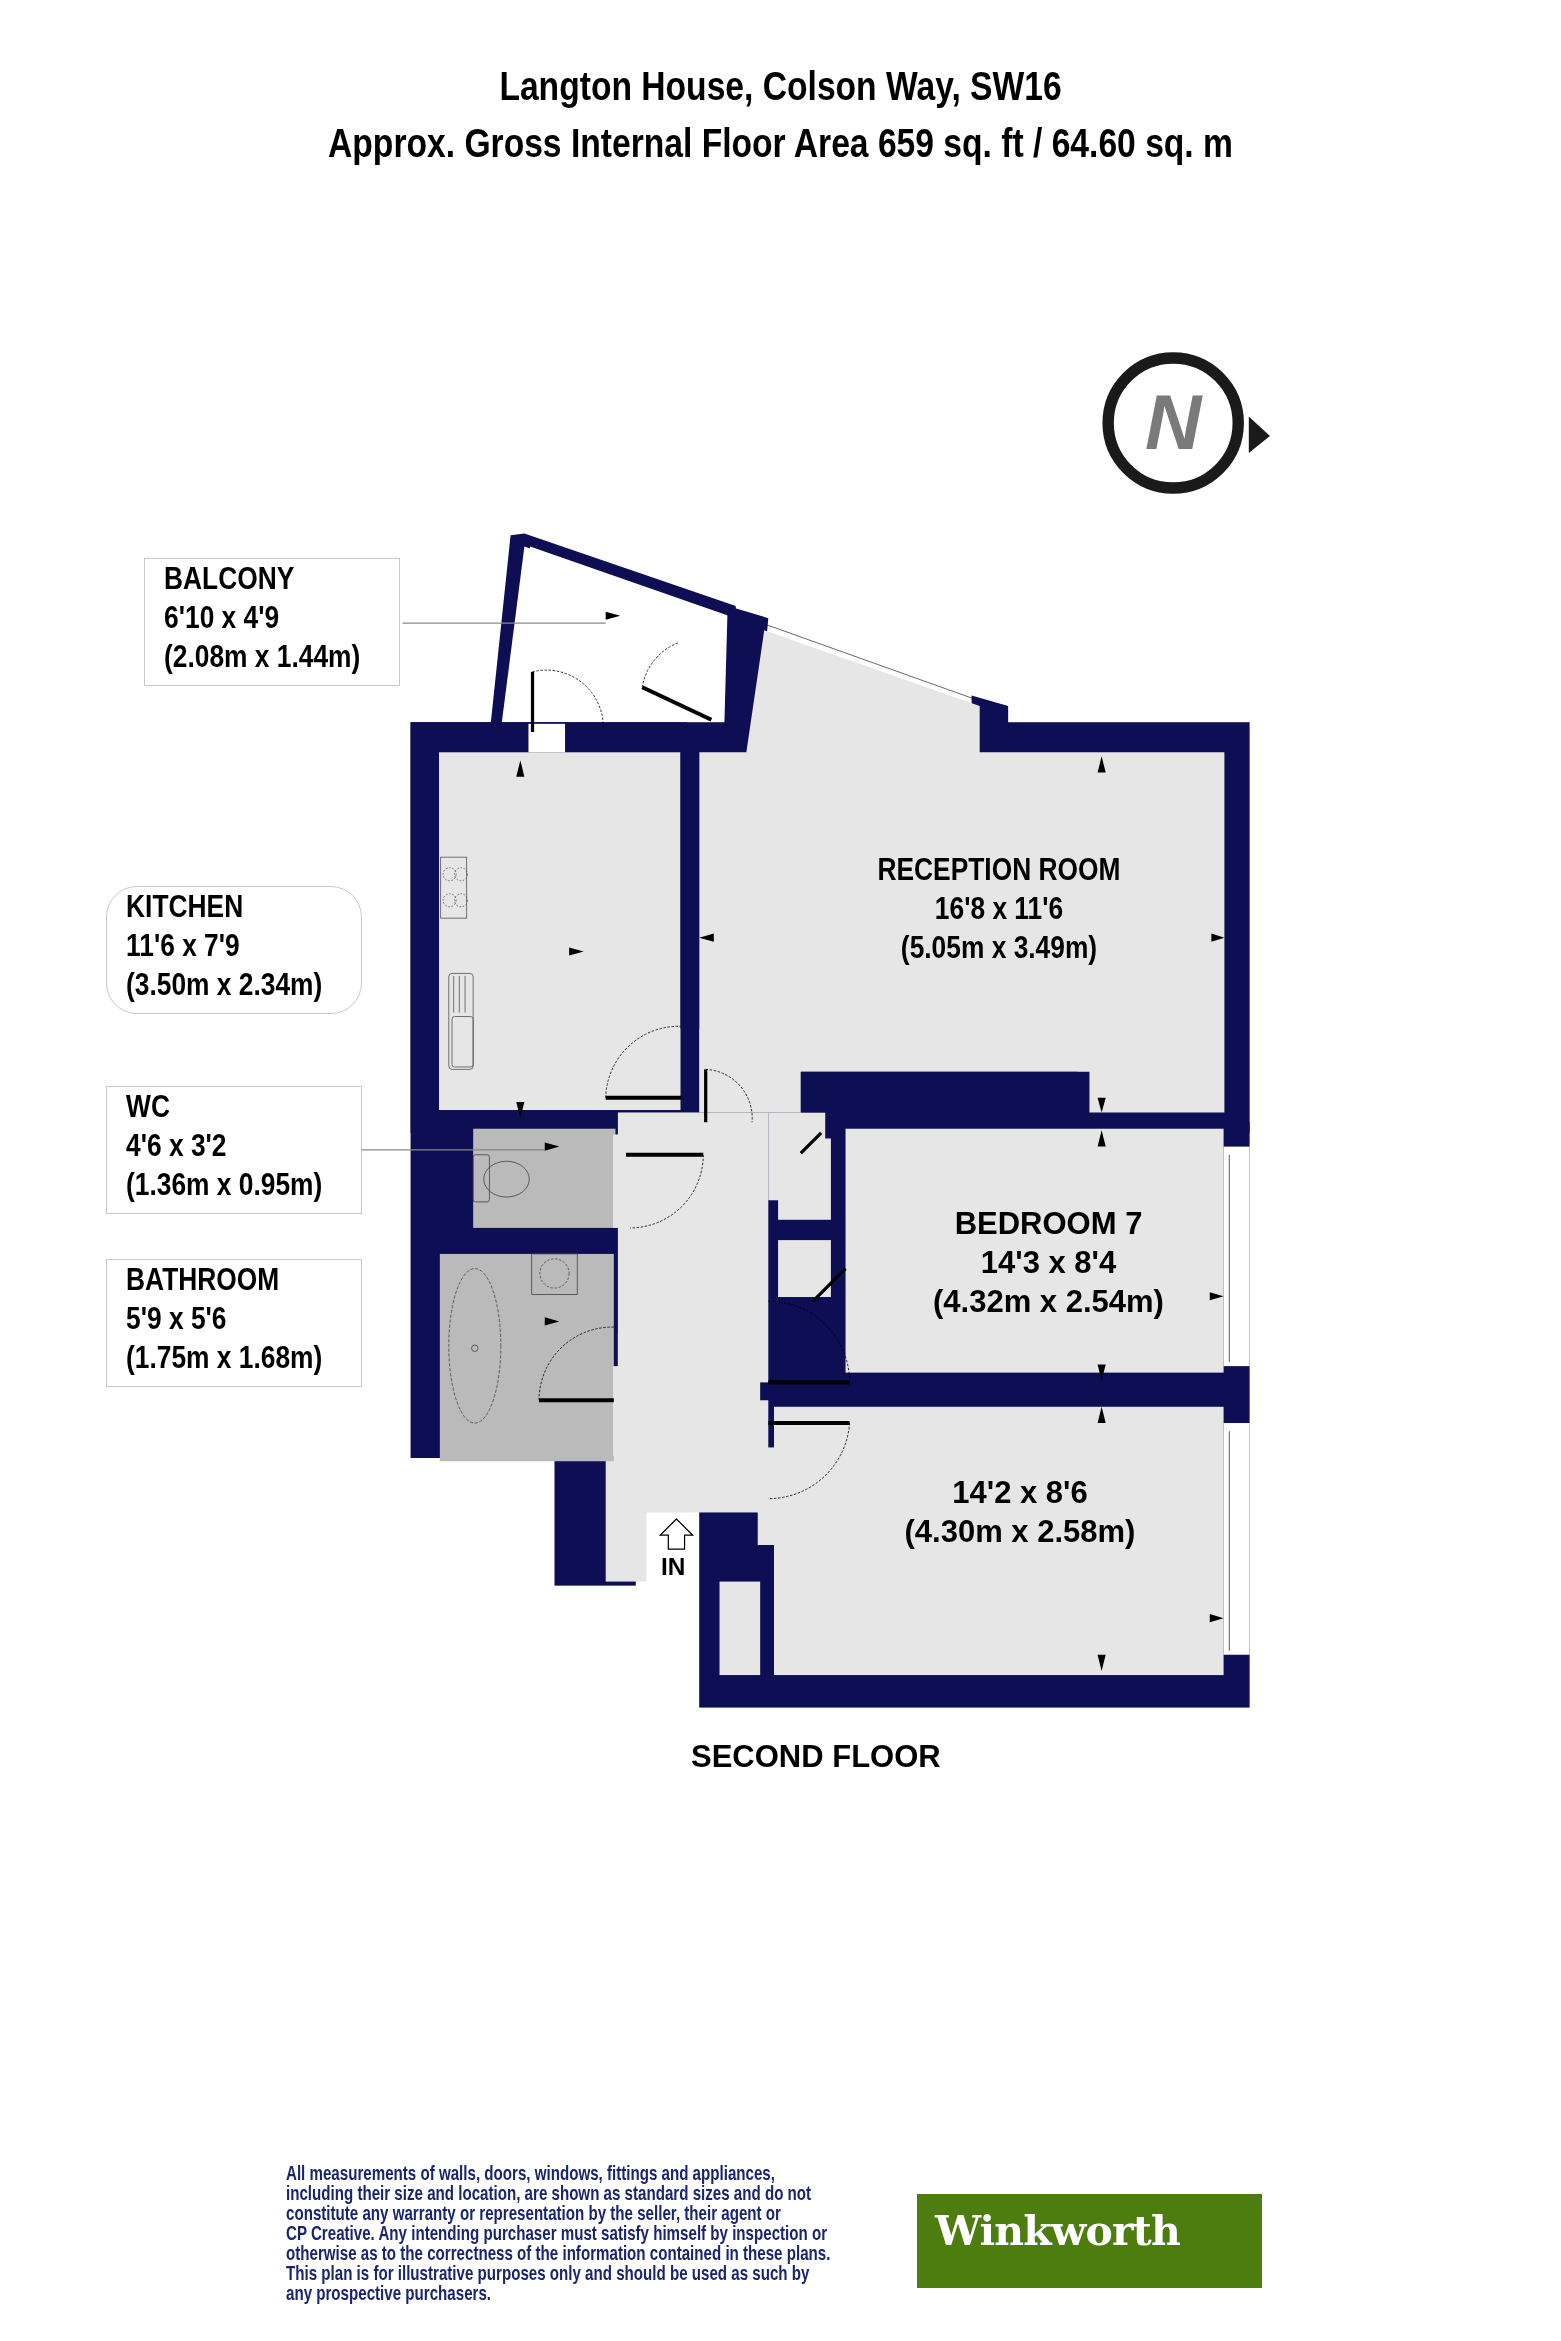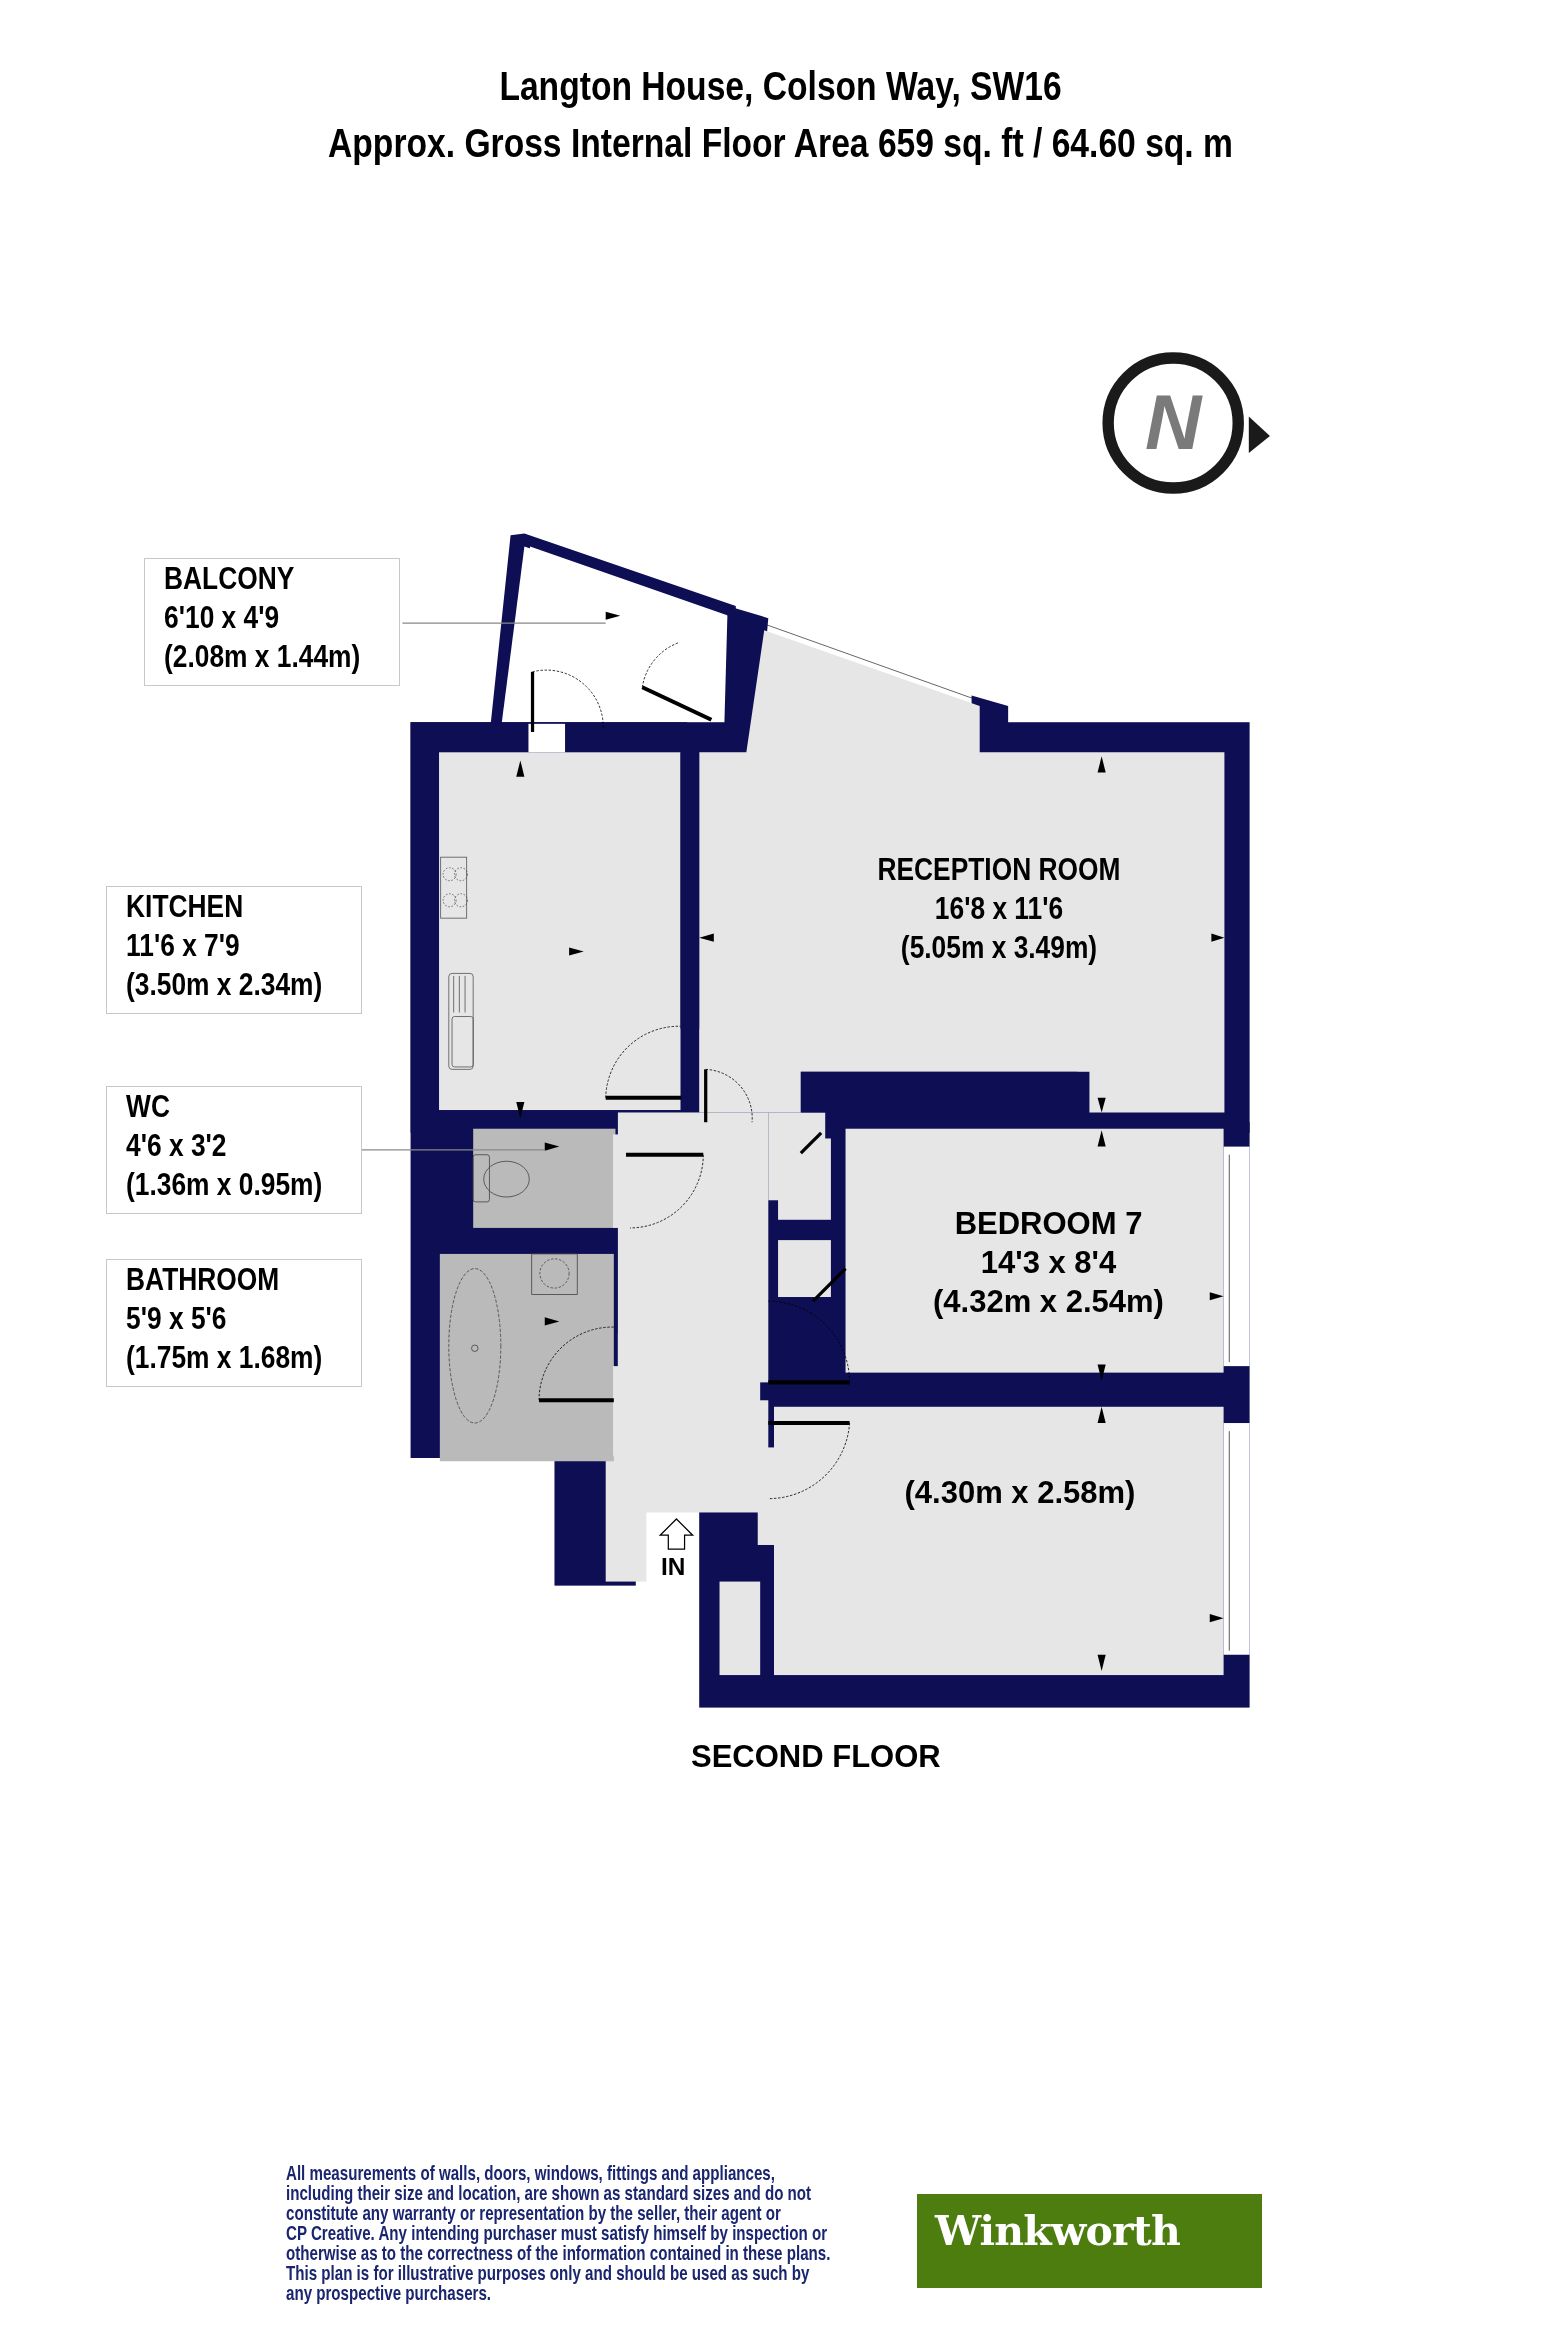--- a/index.html
+++ b/index.html
@@ -170,21 +170,21 @@
     <line x1="495" y1="766" x2="745" y2="766"></line>
     <line x1="445" y1="1414" x2="670" y2="1414"></line>
   </g>
 </svg>
 
 <div class="label-box" style="left:144px;top:558px;width:256px;height:128px;">
   <span>BALCONY</span>
     <span>6'10 x 4'9</span>
     <span>(2.08m x 1.44m)</span>
 </div>
-<div class="label-box" style="left:106px;top:886px;width:256px;height:128px;">
+<div class="label-box" style="left:106px;top:886px;width:256px;height:128px;border-radius:31px;">
   <span>KITCHEN</span>
     <span>11'6 x 7'9</span>
     <span>(3.50m x 2.34m)</span>
 </div>
 <div class="label-box" style="left:106px;top:1086px;width:256px;height:128px;">
   <span>WC</span>
     <span>4'6 x 3'2</span>
     <span>(1.36m x 0.95m)</span>
 </div>
 <div class="label-box" style="left:106px;top:1259px;width:256px;height:128px;">
@@ -197,20 +197,21 @@
   <span style="transform:scaleX(0.85)">RECEPTION ROOM</span>
     <span style="transform:scaleX(0.85)">16'8 x 11'6</span>
     <span style="transform:scaleX(0.85)">(5.05m x 3.49m)</span>
 </div>
 <div class="room-label" style="left:886px;top:1204px;width:325px;">
   <span>BEDROOM 7</span>
     <span>14'3 x 8'4</span>
     <span>(4.32m x 2.54m)</span>
 </div>
 <div class="room-label" style="left:825px;top:1473px;width:390px;">
+    <span>14'2 x 8'6</span>
     <span>(4.30m x 2.58m)</span>
 </div>
 
 <div class="in-label" style="left:661px;top:1553px;">IN</div>
 <div class="floor-label">SECOND FLOOR</div>
 
 <div class="disclaimer">
   <div>All measurements of walls, doors, windows, fittings and appliances,</div>
   <div>including their size and location, are shown as standard sizes and do not</div>
   <div>constitute any warranty or representation by the seller, their agent or</div>

